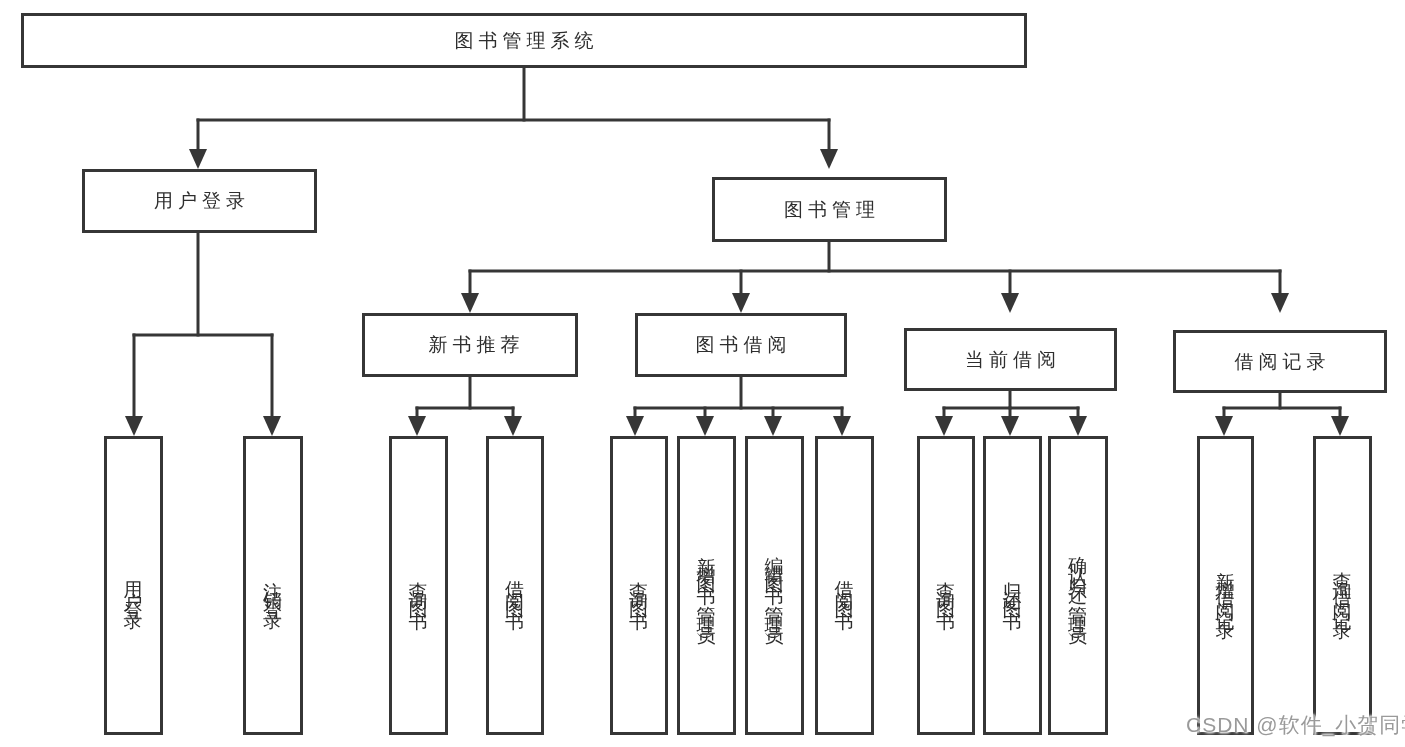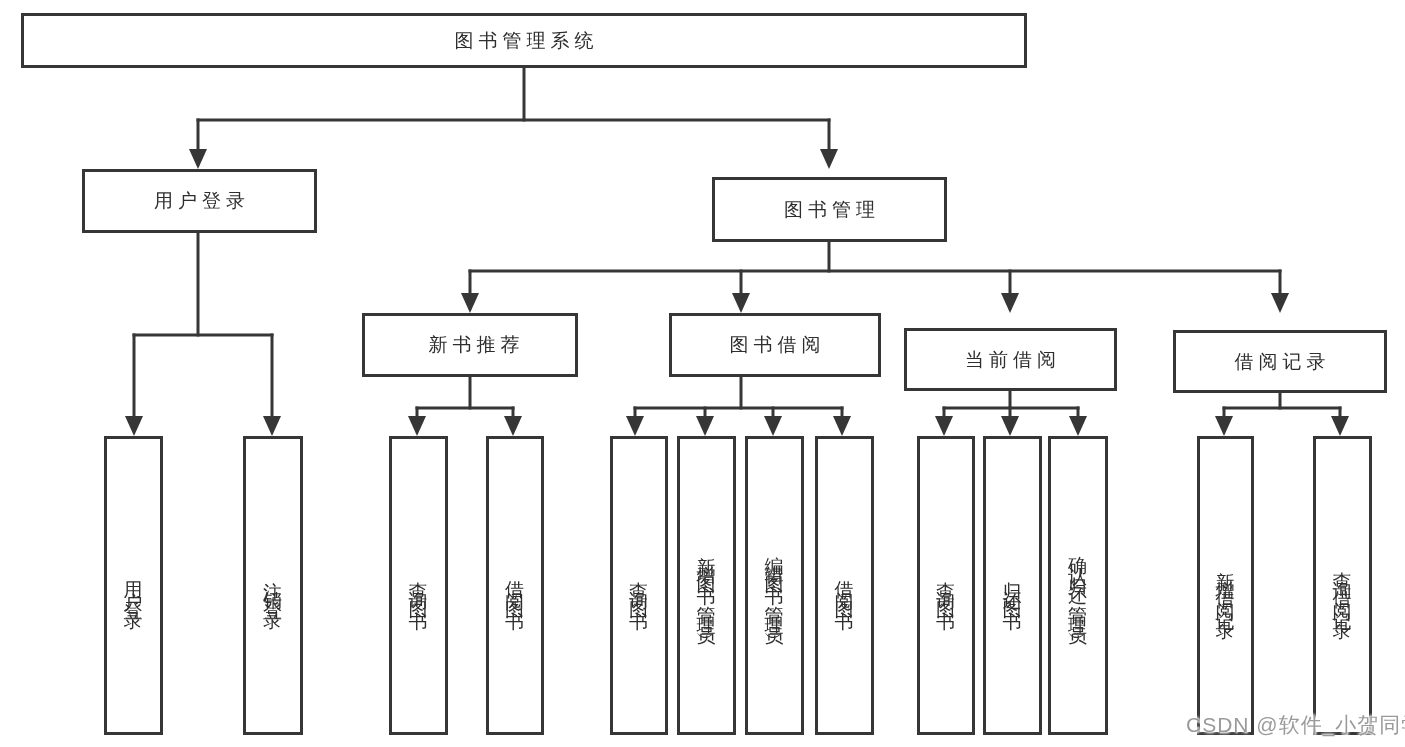--- a/index.html
+++ b/index.html
@@ -135,21 +135,21 @@
   <div class="node" style="left:82px; top:169px; width:235px; height:64px;">
     <span class="hlabel">用户登录</span>
   </div>
   <div class="node" style="left:712px; top:169px; width:235px; height:65px;margin-top:8px;">
     <span class="hlabel">图书管理</span>
   </div>
 
   <div class="node" style="left:362px; top:313px; width:216px; height:64px;padding-left:8px;">
     <span class="hlabel">新书推荐</span>
   </div>
-  <div class="node" style="left:669px; top:313px; width:212px; height:64px;">
+  <div class="node" style="left:635px; top:313px; width:212px; height:64px;">
     <span class="hlabel">图书借阅</span>
   </div>
   <div class="node" style="left:904px; top:328px; width:213px; height:63px;">
     <span class="hlabel">当前借阅</span>
   </div>
   <div class="node" style="left:1173px; top:330px; width:214px; height:63px;">
     <span class="hlabel">借阅记录</span>
   </div>
 
   <div class="leaf" style="left:104px; width:59px;">

